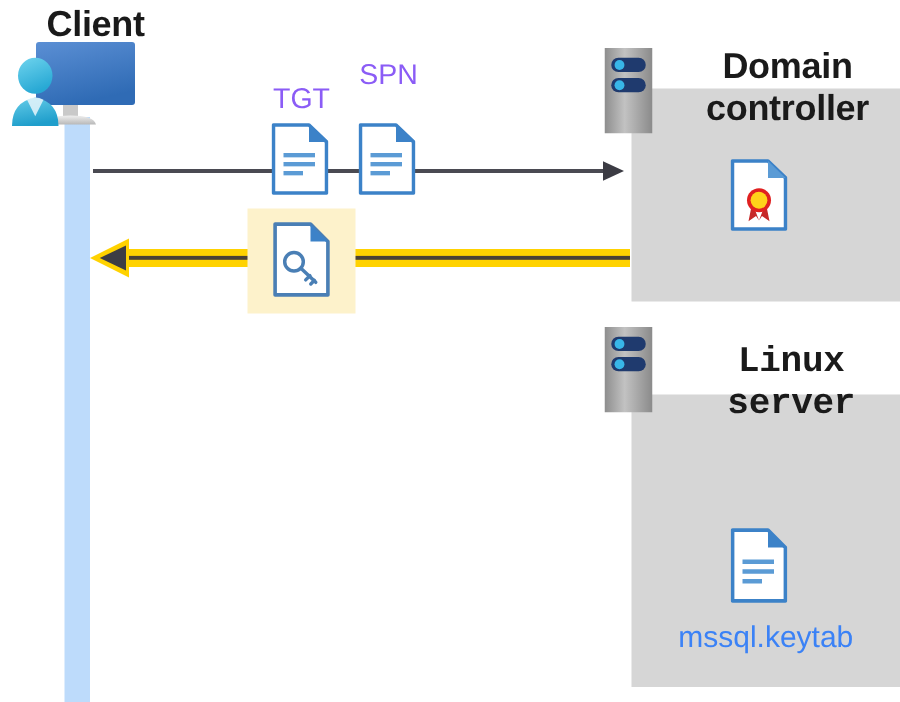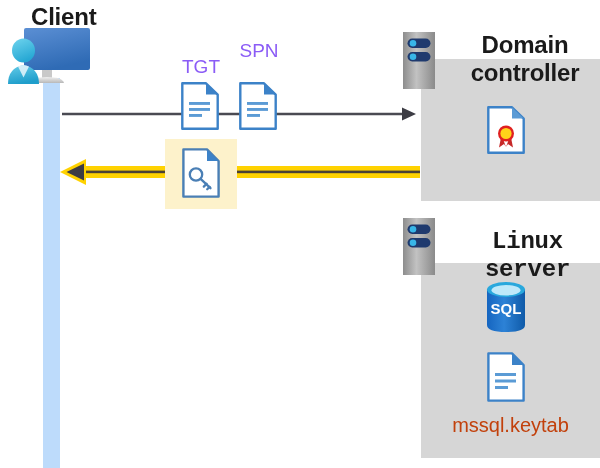--- a/index.html
+++ b/index.html
@@ -75,21 +75,21 @@
   
   .doc-label {
     font-size: 19px;
     color: #8b5cf6;
     text-align: center;
   }
   #label-tgt { left: 170px; top: 56px; width: 62px; }
   #label-spn { left: 228px; top: 40px; width: 62px; }
   #label-keytab {
     left: 421px; top: 414px; width: 179px;
-    font-size: 20px; color: #c2410c; text-align: center;
+    font-size: 20px; color: #3b82f6; text-align: center;
   }
 
   
   #icon-client { left: 6px; top: 26px; width: 92px; height: 62px; }
 </style>
 </head>
 <body>
 
 <div id="canvas">
 
@@ -237,35 +237,20 @@
       <rect x="0" y="0" width="32" height="57" fill="url(#srvGradB)"></rect>
       <rect x="4.5" y="6.5" width="23" height="9.5" rx="4.75" fill="#1f3a6e"></rect>
       <circle cx="10" cy="11.3" r="3.3" fill="#38b6e8"></circle>
       <rect x="4.5" y="20" width="23" height="9.5" rx="4.75" fill="#1f3a6e"></rect>
       <circle cx="10" cy="24.8" r="3.3" fill="#38b6e8"></circle>
     </svg>
   </div>
 
   <div class="abs node-title" id="linux-title">Linux server</div>
 
-  <div class="abs" id="icon-sql">
-    <svg width="48" height="55" viewBox="0 0 48 55" xmlns="http://www.w3.org/2000/svg">
-      <defs>
-        <linearGradient id="sqlBody" x1="0" y1="0" x2="1" y2="0">
-          <stop offset="0%" stop-color="#1565c0"></stop>
-          <stop offset="45%" stop-color="#2d82d6"></stop>
-          <stop offset="100%" stop-color="#0f5aa8"></stop>
-        </linearGradient>
-      </defs>
-      <path d="M5 9 H43 V45 q0 7 -19 7 q-19 0 -19 -7 Z" fill="url(#sqlBody)"></path>
-      <ellipse cx="24" cy="9.5" rx="19" ry="7.5" fill="#29a8dd"></ellipse>
-      <ellipse cx="24" cy="10.2" rx="14.5" ry="5.2" fill="#bfe9fa"></ellipse>
-      <text x="24" y="34" font-family="Liberation Sans, sans-serif" font-size="15" font-weight="bold" fill="#ffffff" text-anchor="middle">SQL</text>
-    </svg>
-  </div>
 
   <div class="abs" id="doc-keytab">
     <svg width="38" height="50" viewBox="0 0 38 50" xmlns="http://www.w3.org/2000/svg">
       <path d="M1.4 1.4 H25 L36.6 13 V48.6 H1.4 Z" fill="#ffffff" stroke="#3c82c8" stroke-width="2.4" stroke-linejoin="round"></path>
       <path d="M25 1.4 V13 H36.6 Z" fill="#3c82c8"></path>
       <rect x="8" y="21" width="21" height="3" fill="#5b9bd5"></rect>
       <rect x="8" y="27.5" width="21" height="3" fill="#5b9bd5"></rect>
       <rect x="8" y="34" width="13" height="3" fill="#5b9bd5"></rect>
     </svg>
   </div>

